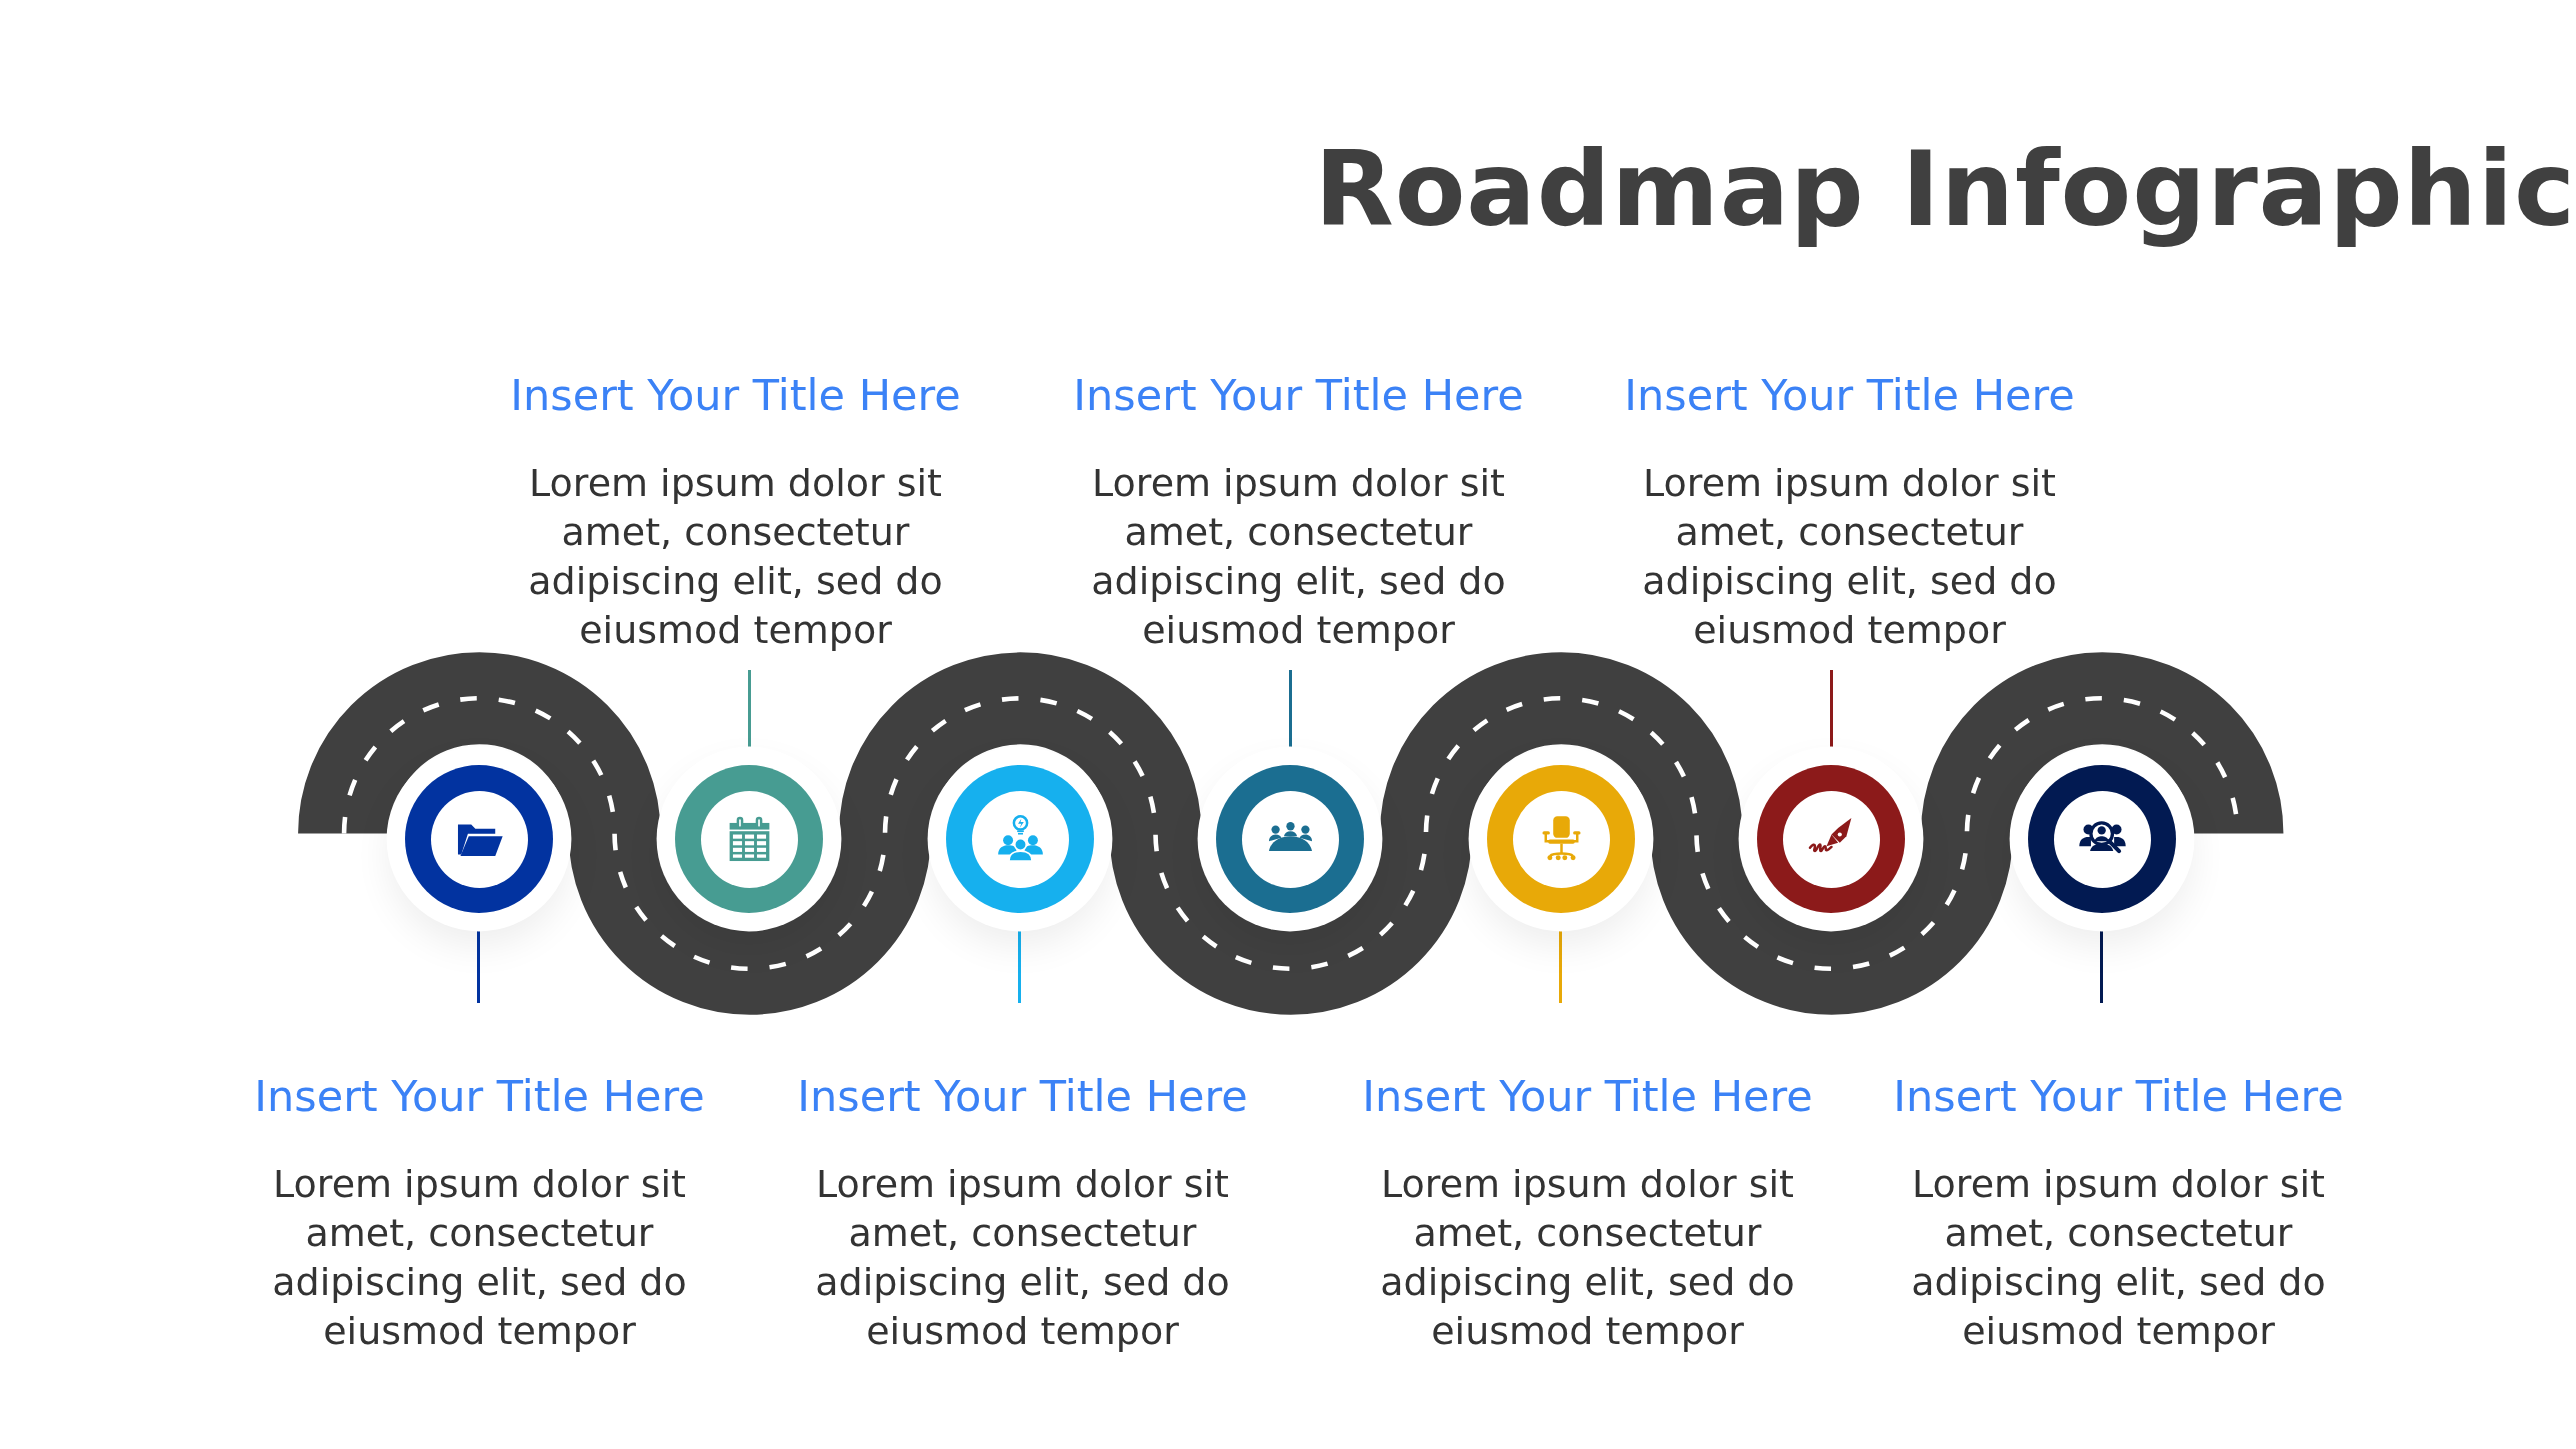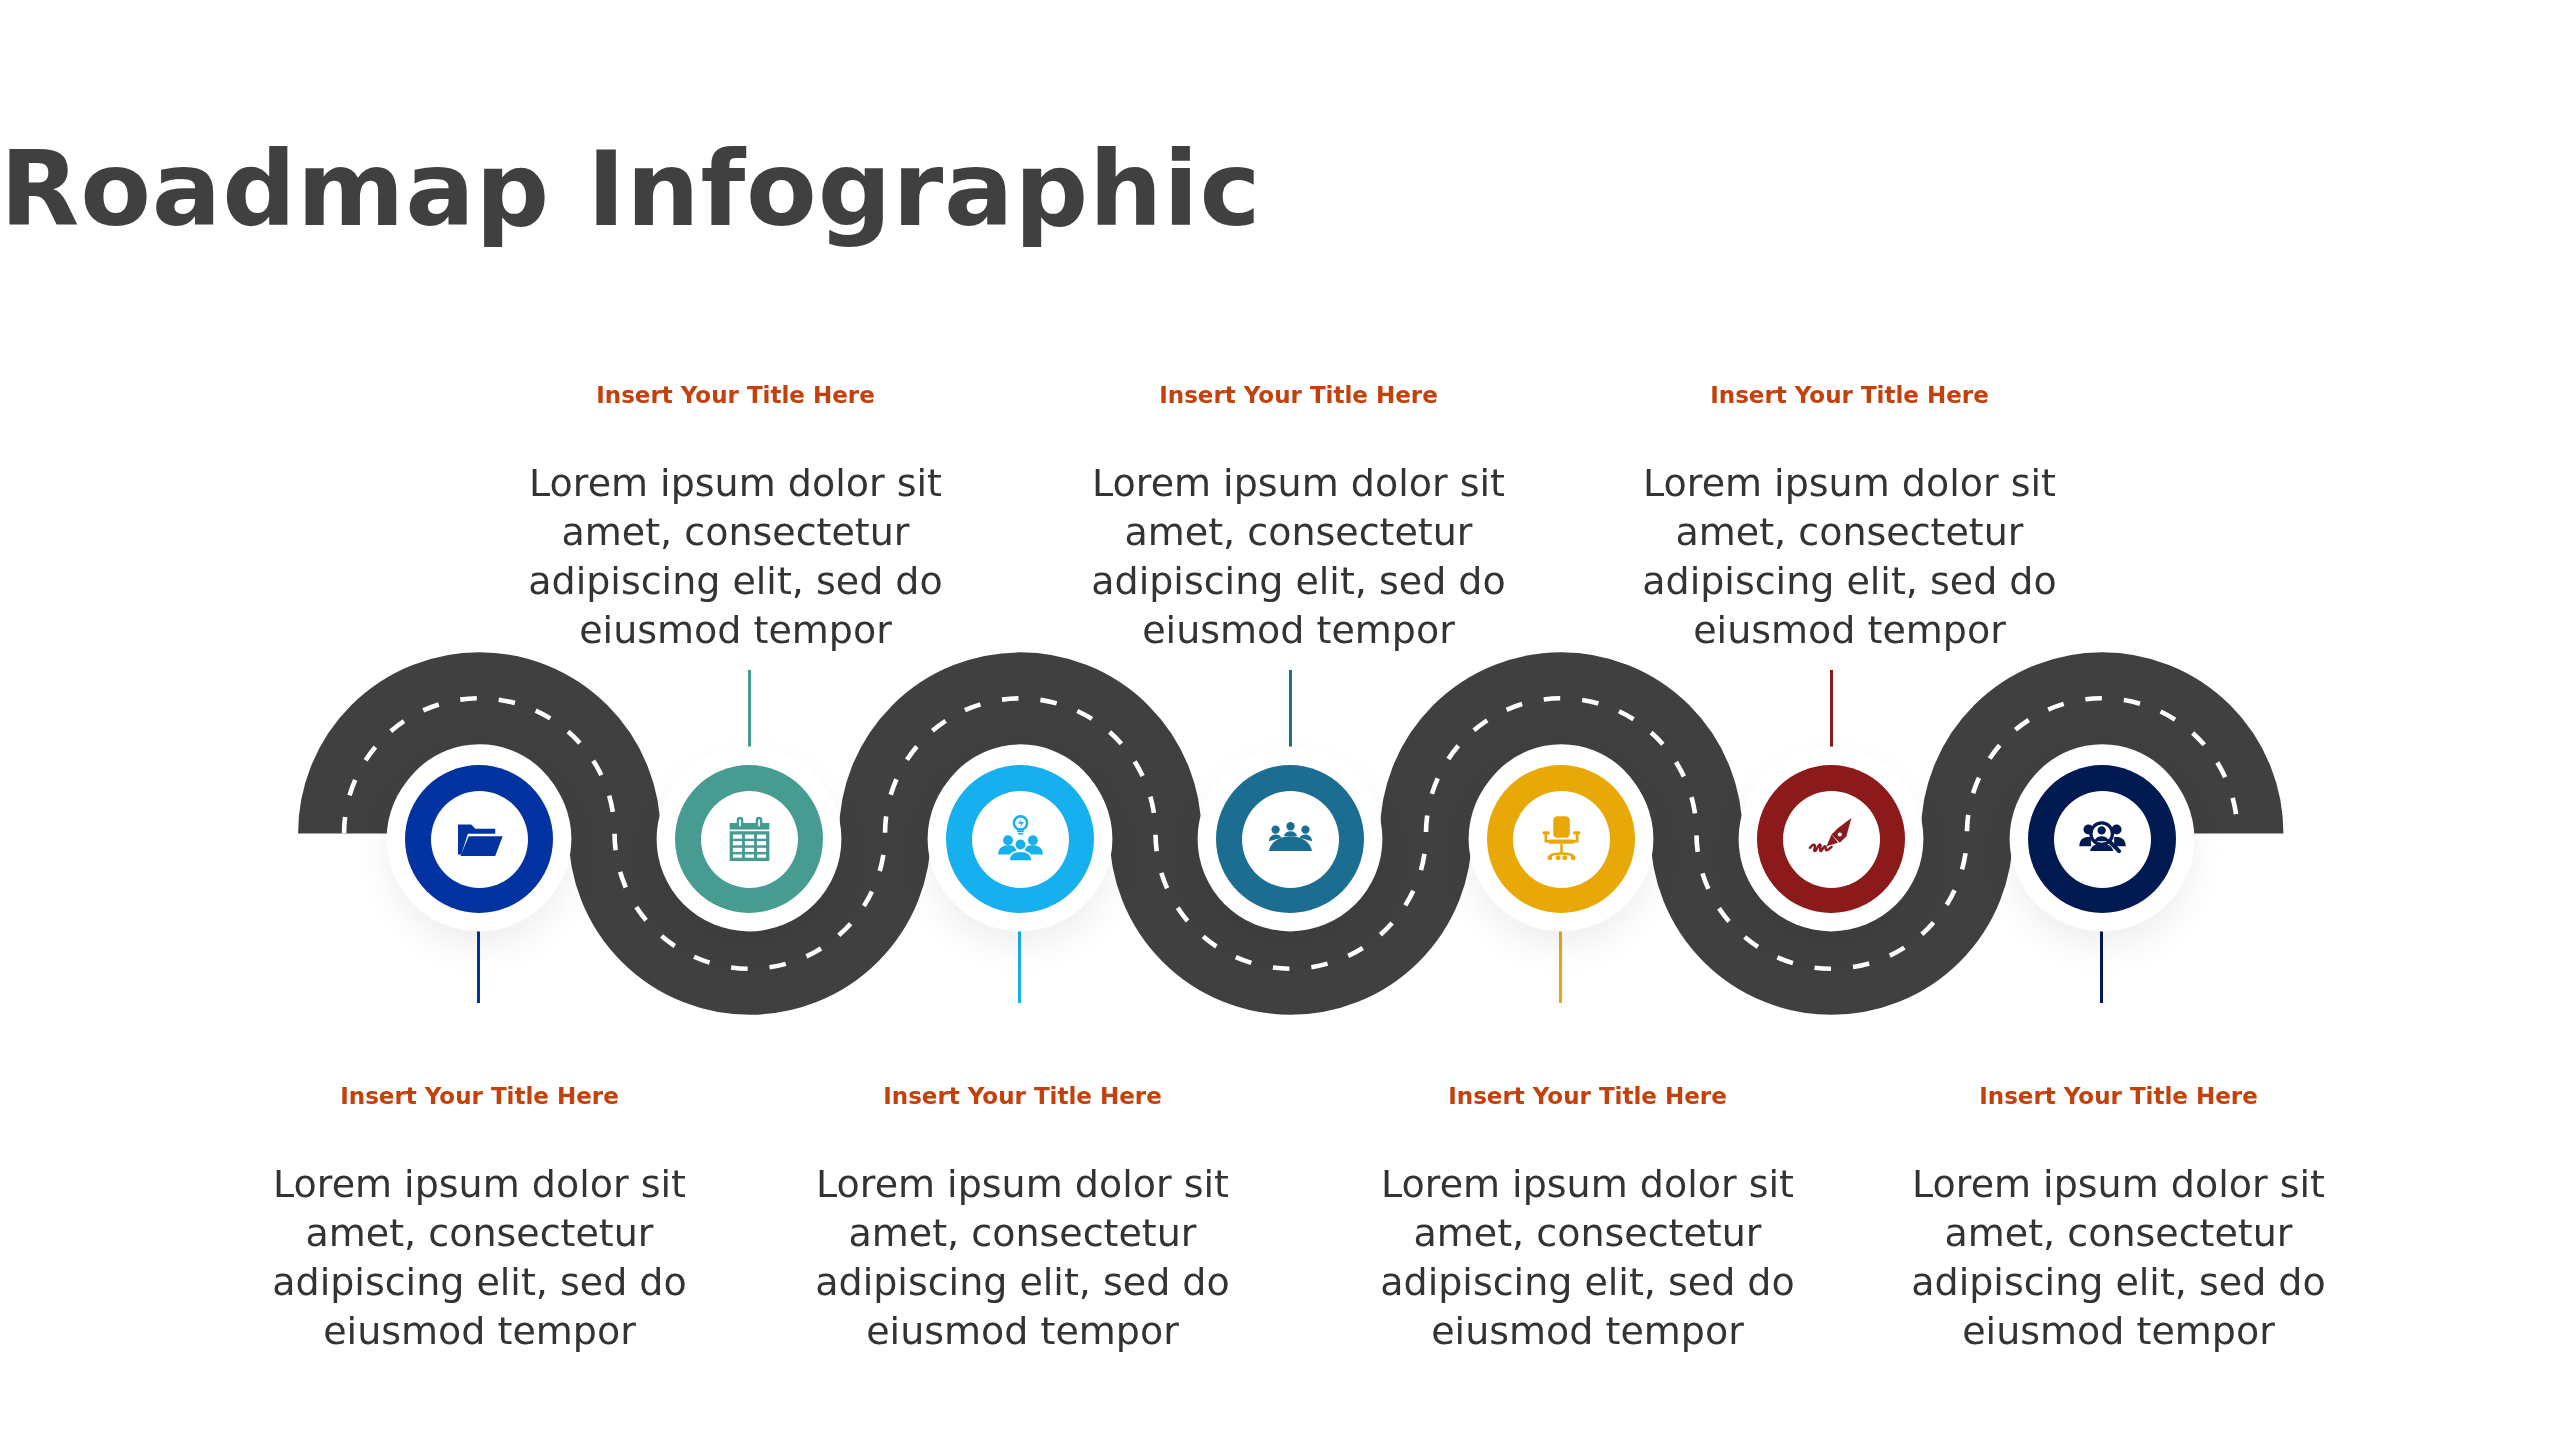--- a/index.html
+++ b/index.html
@@ -1,22 +1,22 @@
 <!DOCTYPE html>
 <html style="font-size:14.7px"><head>
 <meta charset="utf-8">
 <style>
   html, body { margin: 0; padding: 0; background: #ffffff; }
   body { width: 2576px; height: 1449px; position: relative; overflow: hidden;
          font-family: "DejaVu Sans", sans-serif; color: #3d3d3d; }
-  .page-title { position: absolute; left: 0; top: 129px; width: 2576px; text-align: left;
+  .page-title { position: absolute; left: 0; top: 129px; width: 2576px; text-align: right;
          font-size: 103px; font-weight: bold; color: #404040; letter-spacing: 0.9px; }
   .road { position: absolute; left: 0; top: 0; width: 2576px; height: 1449px; }
   .block { position: absolute; width: 515px; text-align: center; }
-  .block .b-title { font-size: 23px; font-weight: bold; color: #c2410c; line-height: 40px; }
+  .block .b-title { font-size: 43px; font-weight: normal; color: #3b82f6; line-height: 40px; }
   .block .b-body { font-size: 38px; color: #333333; line-height: 49px; margin-top: 44px; }
   .block.top { top: 375px; }
   .block.bottom { top: 1076px; }
   .node { position: absolute; width: 148px; height: 148px; border-radius: 50%;
           box-shadow: 0 0 0 18.4px #ffffff, 0 16.6px 37px 16.6px rgba(0,0,0,0.07); }
   .node .inner { position: absolute; left: 26px; top: 26px; width: 97px; height: 97px;
           border-radius: 50%; background: #ffffff; display: flex; align-items: center; justify-content: center; }
   .node svg { width: 53px; height: 53px; }
   .stem { position: absolute; width: 2.8px; }
 </style>

